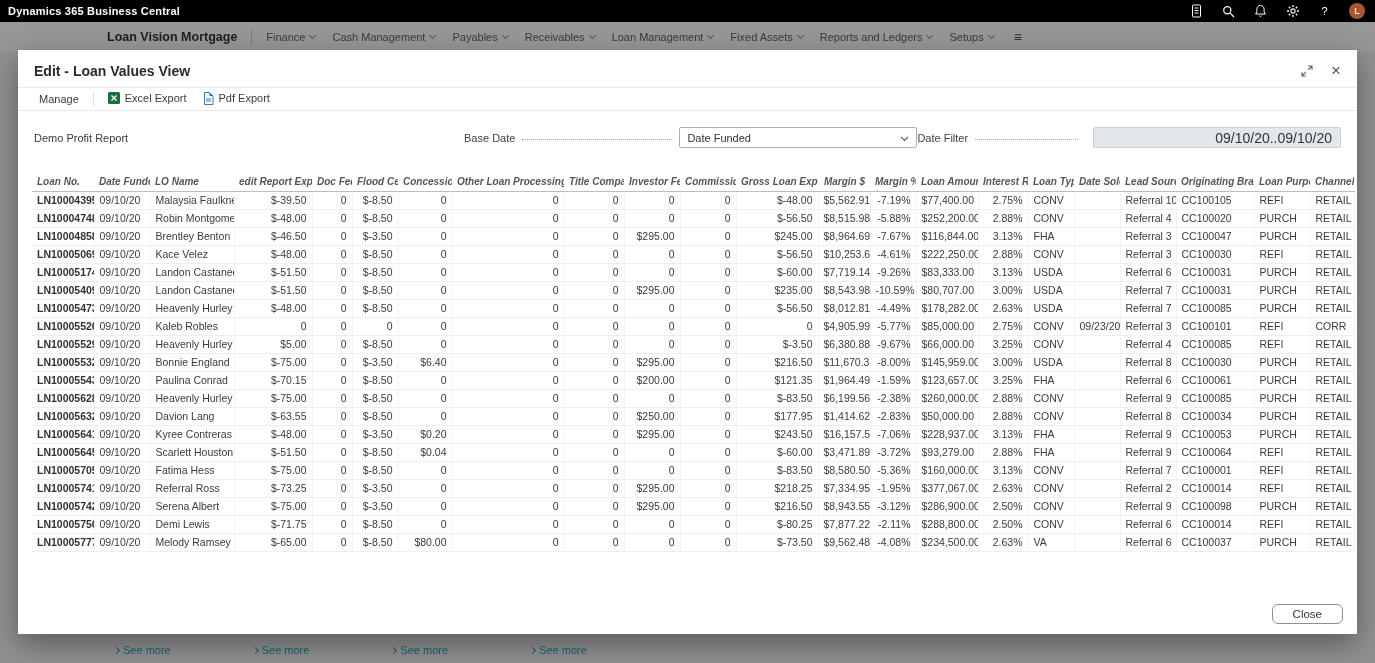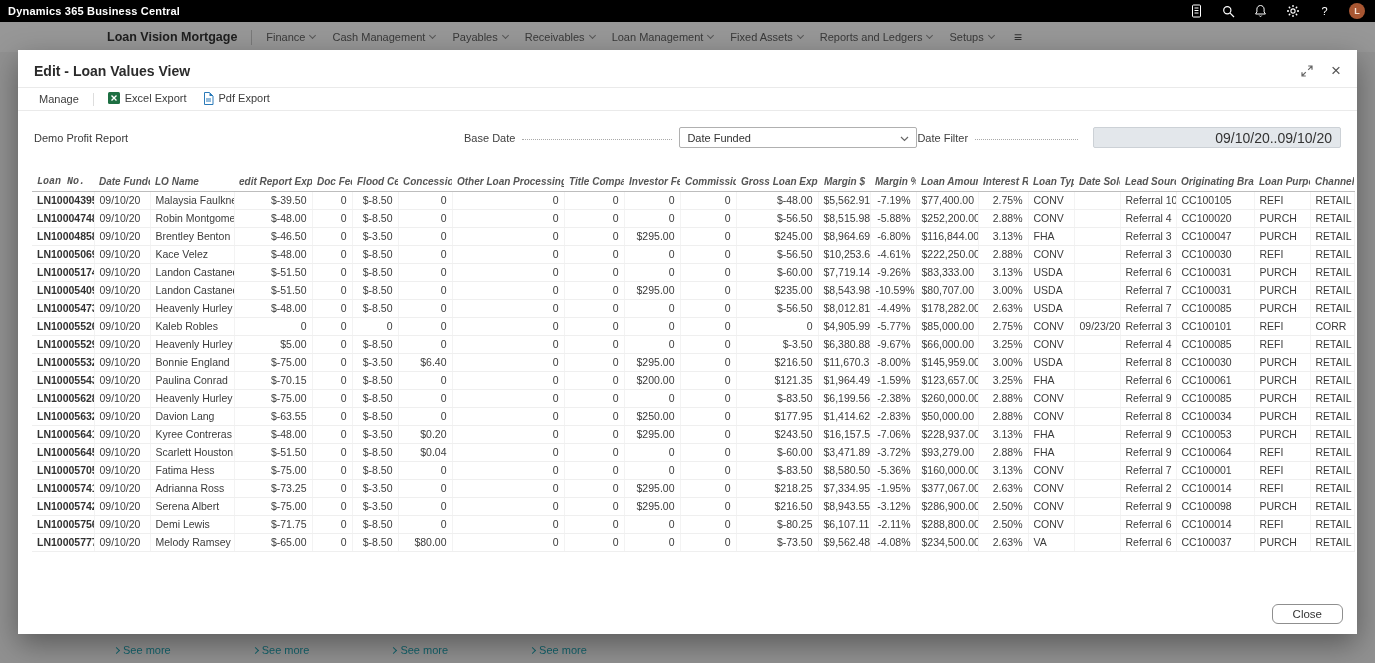--- a/index.html
+++ b/index.html
@@ -230,21 +230,21 @@
     </span>
     <span class="f-label" style="">Date Filter</span>
     <span class="leader df"></span>
     <input class="df-input" value="09/10/20..09/10/20" style="">
   </div>
 
   <div class="grid-wrap">
     <table>
         <thead>
           <tr>
-            <th class="al" style="width: 62px; font-family: Liberation Mono, monospace;">Loan No.</th>
+            <th class="al" style="width: 62px;">Loan No.</th>
             <th class="al" style="width: 56px;">Date Funded</th>
             <th class="al" style="width: 84px;">LO Name</th>
             <th class="ar" style="width: 78px;">edit Report Expense</th>
             <th class="ar" style="width: 40px;">Doc Fees</th>
             <th class="ar" style="width: 46px;">Flood Cert</th>
             <th class="ar" style="width: 54px;">Concessions</th>
             <th class="ar" style="width: 112px;">Other Loan Processing Costs</th>
             <th class="ar" style="width: 60px;">Title Company</th>
             <th class="ar" style="width: 56px;">Investor Fee</th>
             <th class="ar" style="width: 56px;">Commissions</th>
@@ -317,21 +317,21 @@
             <td class="ar">$-46.50</td>
             <td class="ar">0</td>
             <td class="ar">$-3.50</td>
             <td class="ar">0</td>
             <td class="ar">0</td>
             <td class="ar">0</td>
             <td class="ar">$295.00</td>
             <td class="ar">0</td>
             <td class="ar">$245.00</td>
             <td class="ar">$8,964.69</td>
-            <td class="ar">-6.80%</td>
+            <td class="ar">-7.67%</td>
             <td class="ar">$116,844.00</td>
             <td class="ar">3.13%</td>
             <td class="al">FHA</td>
             <td class="al"></td>
             <td class="al">Referral 3</td>
             <td class="al">CC100047</td>
             <td class="al">PURCH</td>
             <td class="al">RETAIL</td>
           </tr>
           <tr>
@@ -642,21 +642,21 @@
             <td class="al">CONV</td>
             <td class="al"></td>
             <td class="al">Referral 7</td>
             <td class="al">CC100001</td>
             <td class="al">REFI</td>
             <td class="al">RETAIL</td>
           </tr>
           <tr>
             <td class="al bold">LN100057412</td>
             <td class="al">09/10/20</td>
-            <td class="al">Adrianna Ross</td>
+            <td class="al">Referral Ross</td>
             <td class="ar">$-73.25</td>
             <td class="ar">0</td>
             <td class="ar">$-3.50</td>
             <td class="ar">0</td>
             <td class="ar">0</td>
             <td class="ar">0</td>
             <td class="ar">$295.00</td>
             <td class="ar">0</td>
             <td class="ar">$218.25</td>
             <td class="ar">$7,334.95</td>
@@ -700,21 +700,21 @@
             <td class="al">Demi Lewis</td>
             <td class="ar">$-71.75</td>
             <td class="ar">0</td>
             <td class="ar">$-8.50</td>
             <td class="ar">0</td>
             <td class="ar">0</td>
             <td class="ar">0</td>
             <td class="ar">0</td>
             <td class="ar">0</td>
             <td class="ar">$-80.25</td>
-            <td class="ar">$6,107.11</td>
+            <td class="ar">$7,877.22</td>
             <td class="ar">-2.11%</td>
             <td class="ar">$288,800.00</td>
             <td class="ar">2.50%</td>
             <td class="al">CONV</td>
             <td class="al"></td>
             <td class="al">Referral 6</td>
             <td class="al">CC100014</td>
             <td class="al">REFI</td>
             <td class="al">RETAIL</td>
           </tr>

